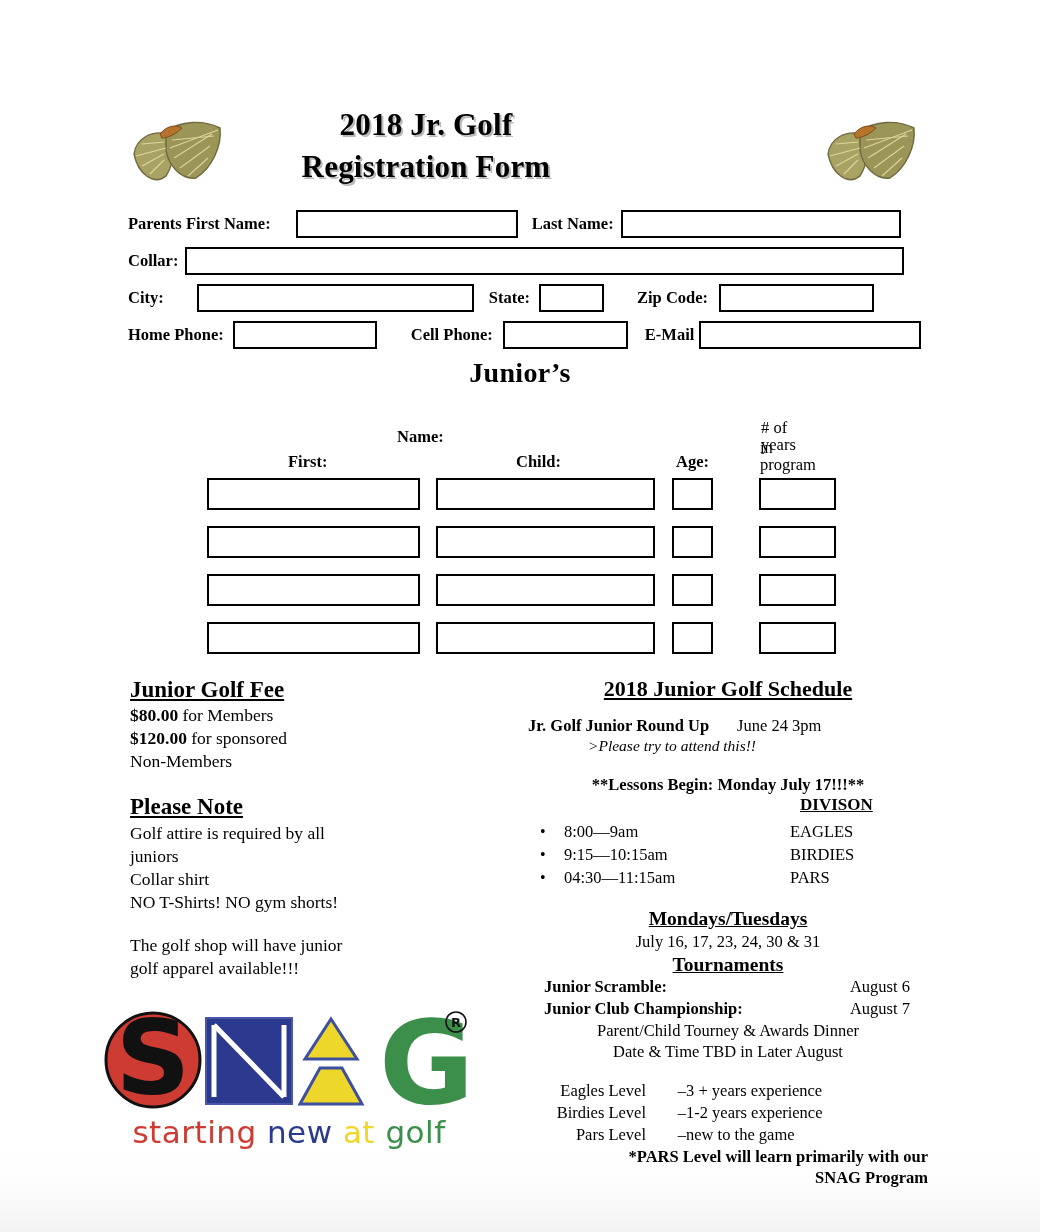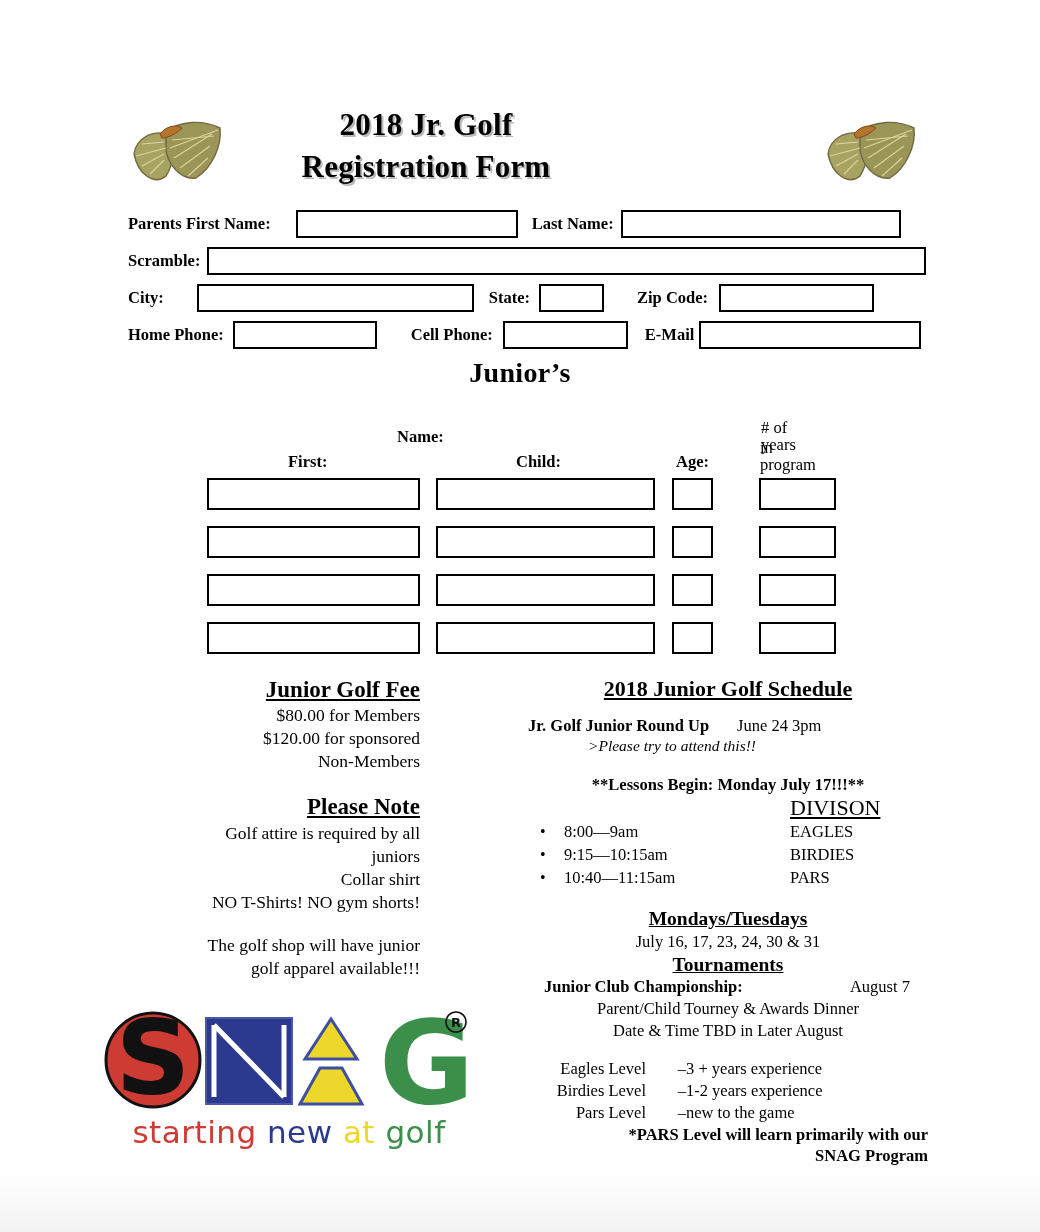--- a/index.html
+++ b/index.html
@@ -85,31 +85,31 @@
   .jr-head { position: absolute; font-size: 16.5px; line-height: 1.05; }
   .jr-head.bold { font-weight: bold; }
   .jr-grid { position: absolute; left: 0; top: 0; }
   .jbox { position: absolute; border: 2px solid #000; background: #fff; }
 
   
   .leftcol {
     position: absolute;
     left: 130px; top: 676px;
     width: 290px;
-    text-align: right;
+    text-align: left;
   }
   .sec-head {
     font-weight: bold;
     font-size: 23px;
     text-decoration: underline;
     line-height: 1.18;
     margin-bottom: 1px;
   }
   .lt { font-size: 17.5px; line-height: 1.32; }
-  .lt b { font-weight: normal; margin-top: 12px; }
+  .lt b { font-weight: bold; margin-top: 12px; }
   .gap-md { height: 20px; }
   .ul { }
 
   
   .rightcol {
     position: absolute;
     left: 528px; top: 676px;
     width: 400px;
   }
   .r-head {
@@ -141,25 +141,25 @@
     margin-left: 60px;
     margin-top: 1px;
   }
   .lessons {
     font-weight: bold;
     font-size: 16.5px;
     text-align: center;
     margin-top: 20px;
   }
   .divison {
-    font-weight: normal;
-    font-size: 22px;
+    font-weight: bold;
+    font-size: 17px;
     text-decoration: underline;
     position: absolute;
-    left: 262px;
+    left: 272px;
   }
   .timelist { list-style: none; margin: 0; padding: 0; margin-top: 4px; }
   .timelist li {
     display: flex;
     align-items: baseline;
     font-size: 16.5px;
     line-height: 1.37;
     position: relative;
     padding-left: 36px;
   }
@@ -264,21 +264,21 @@
   <div class="parents">
 
     <div class="frow">
       <span class="flabel">Parents First Name:</span>
       <div class="fbox" style="width:222px; margin-left:25px;"></div>
       <span class="flabel" style="margin-left:14px;">Last Name:</span>
       <div class="fbox" style="width:280px; margin-left:7px;"></div>
     </div>
 
     <div class="frow">
-      <span class="flabel">Scramble:</span>
+      <span class="flabel">Collar:</span>
       <div class="fbox" style="width:719px; margin-left:7px;"></div>
     </div>
 
     <div class="frow">
       <span class="flabel">City:</span>
       <div class="fbox" style="width:277px; margin-left:33px;"></div>
       <span class="flabel" style="margin-left:15px;">State:</span>
       <div class="fbox" style="width:65px; margin-left:9px;"></div>
       <span class="flabel" style="margin-left:33px;">Zip Code:</span>
       <div class="fbox" style="width:155px; margin-left:11px;"></div>
@@ -367,32 +367,36 @@
     <ul class="timelist">
       <li>
         <span class="time-v">8:00—9am</span>
         <span class="div-v">EAGLES</span>
       </li>
       <li>
         <span class="time-v">9:15—10:15am</span>
         <span class="div-v">BIRDIES</span>
       </li>
       <li>
-        <span class="time-v">10:40—11:15am</span>
+        <span class="time-v">04:30—11:15am</span>
         <span class="div-v">PARS</span>
       </li>
     </ul>
 
     <div style="height:18px;"></div>
 
     <div class="r-head-sm">Mondays/Tuesdays</div>
     <div class="rt center">July 16, 17, 23, 24, 30 &amp; 31</div>
 
     <div class="r-head-sm" style="margin-top:1px;">Tournaments</div>
 
+    <div class="tourn-row" style="padding-left:16px;">
+      <span class="ev">Junior Scramble:</span>
+      <span class="dte">August 6</span>
+    </div>
     <div class="tourn-row" style="padding-left:16px;">
       <span class="ev">Junior Club Championship:</span>
       <span class="dte">August 7</span>
     </div>
     <div class="rt center bold">Parent/Child Tourney &amp; Awards Dinner</div>
     <div class="rt center">Date &amp; Time TBD in Later August</div>
 
     <div class="levels">
       <div class="lvl-row">
         <span class="lvl-name">Eagles Level</span>

